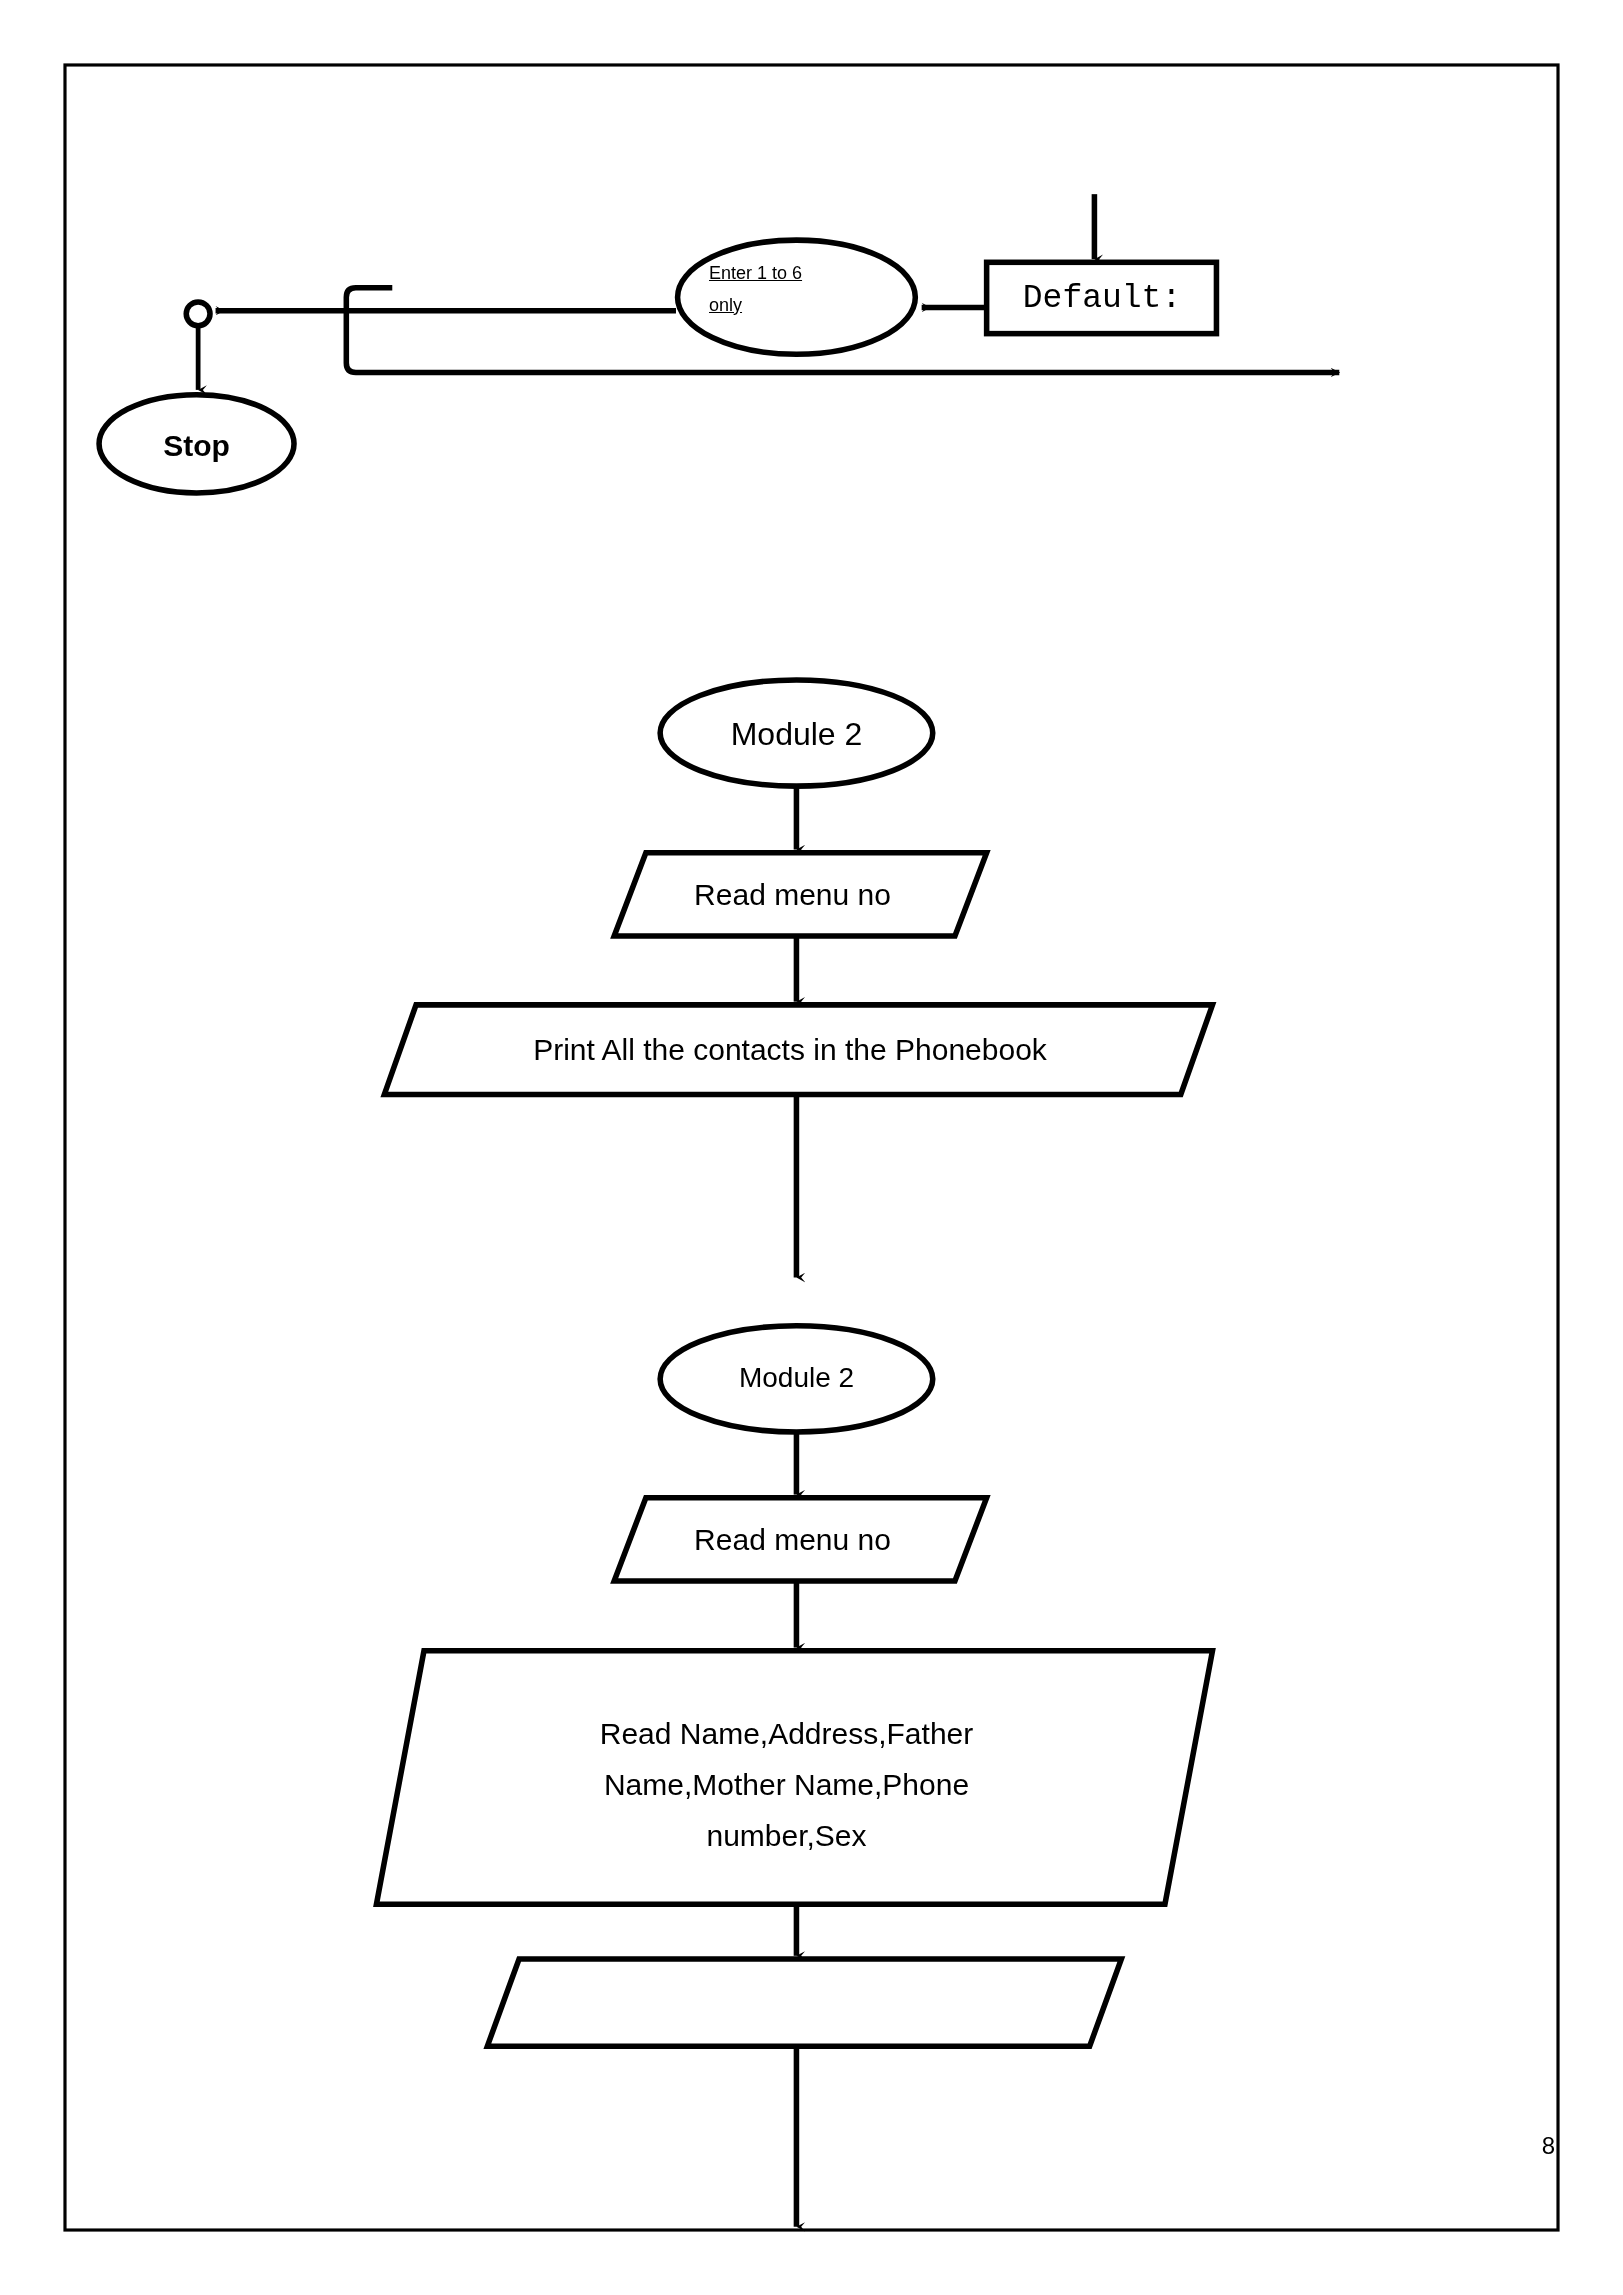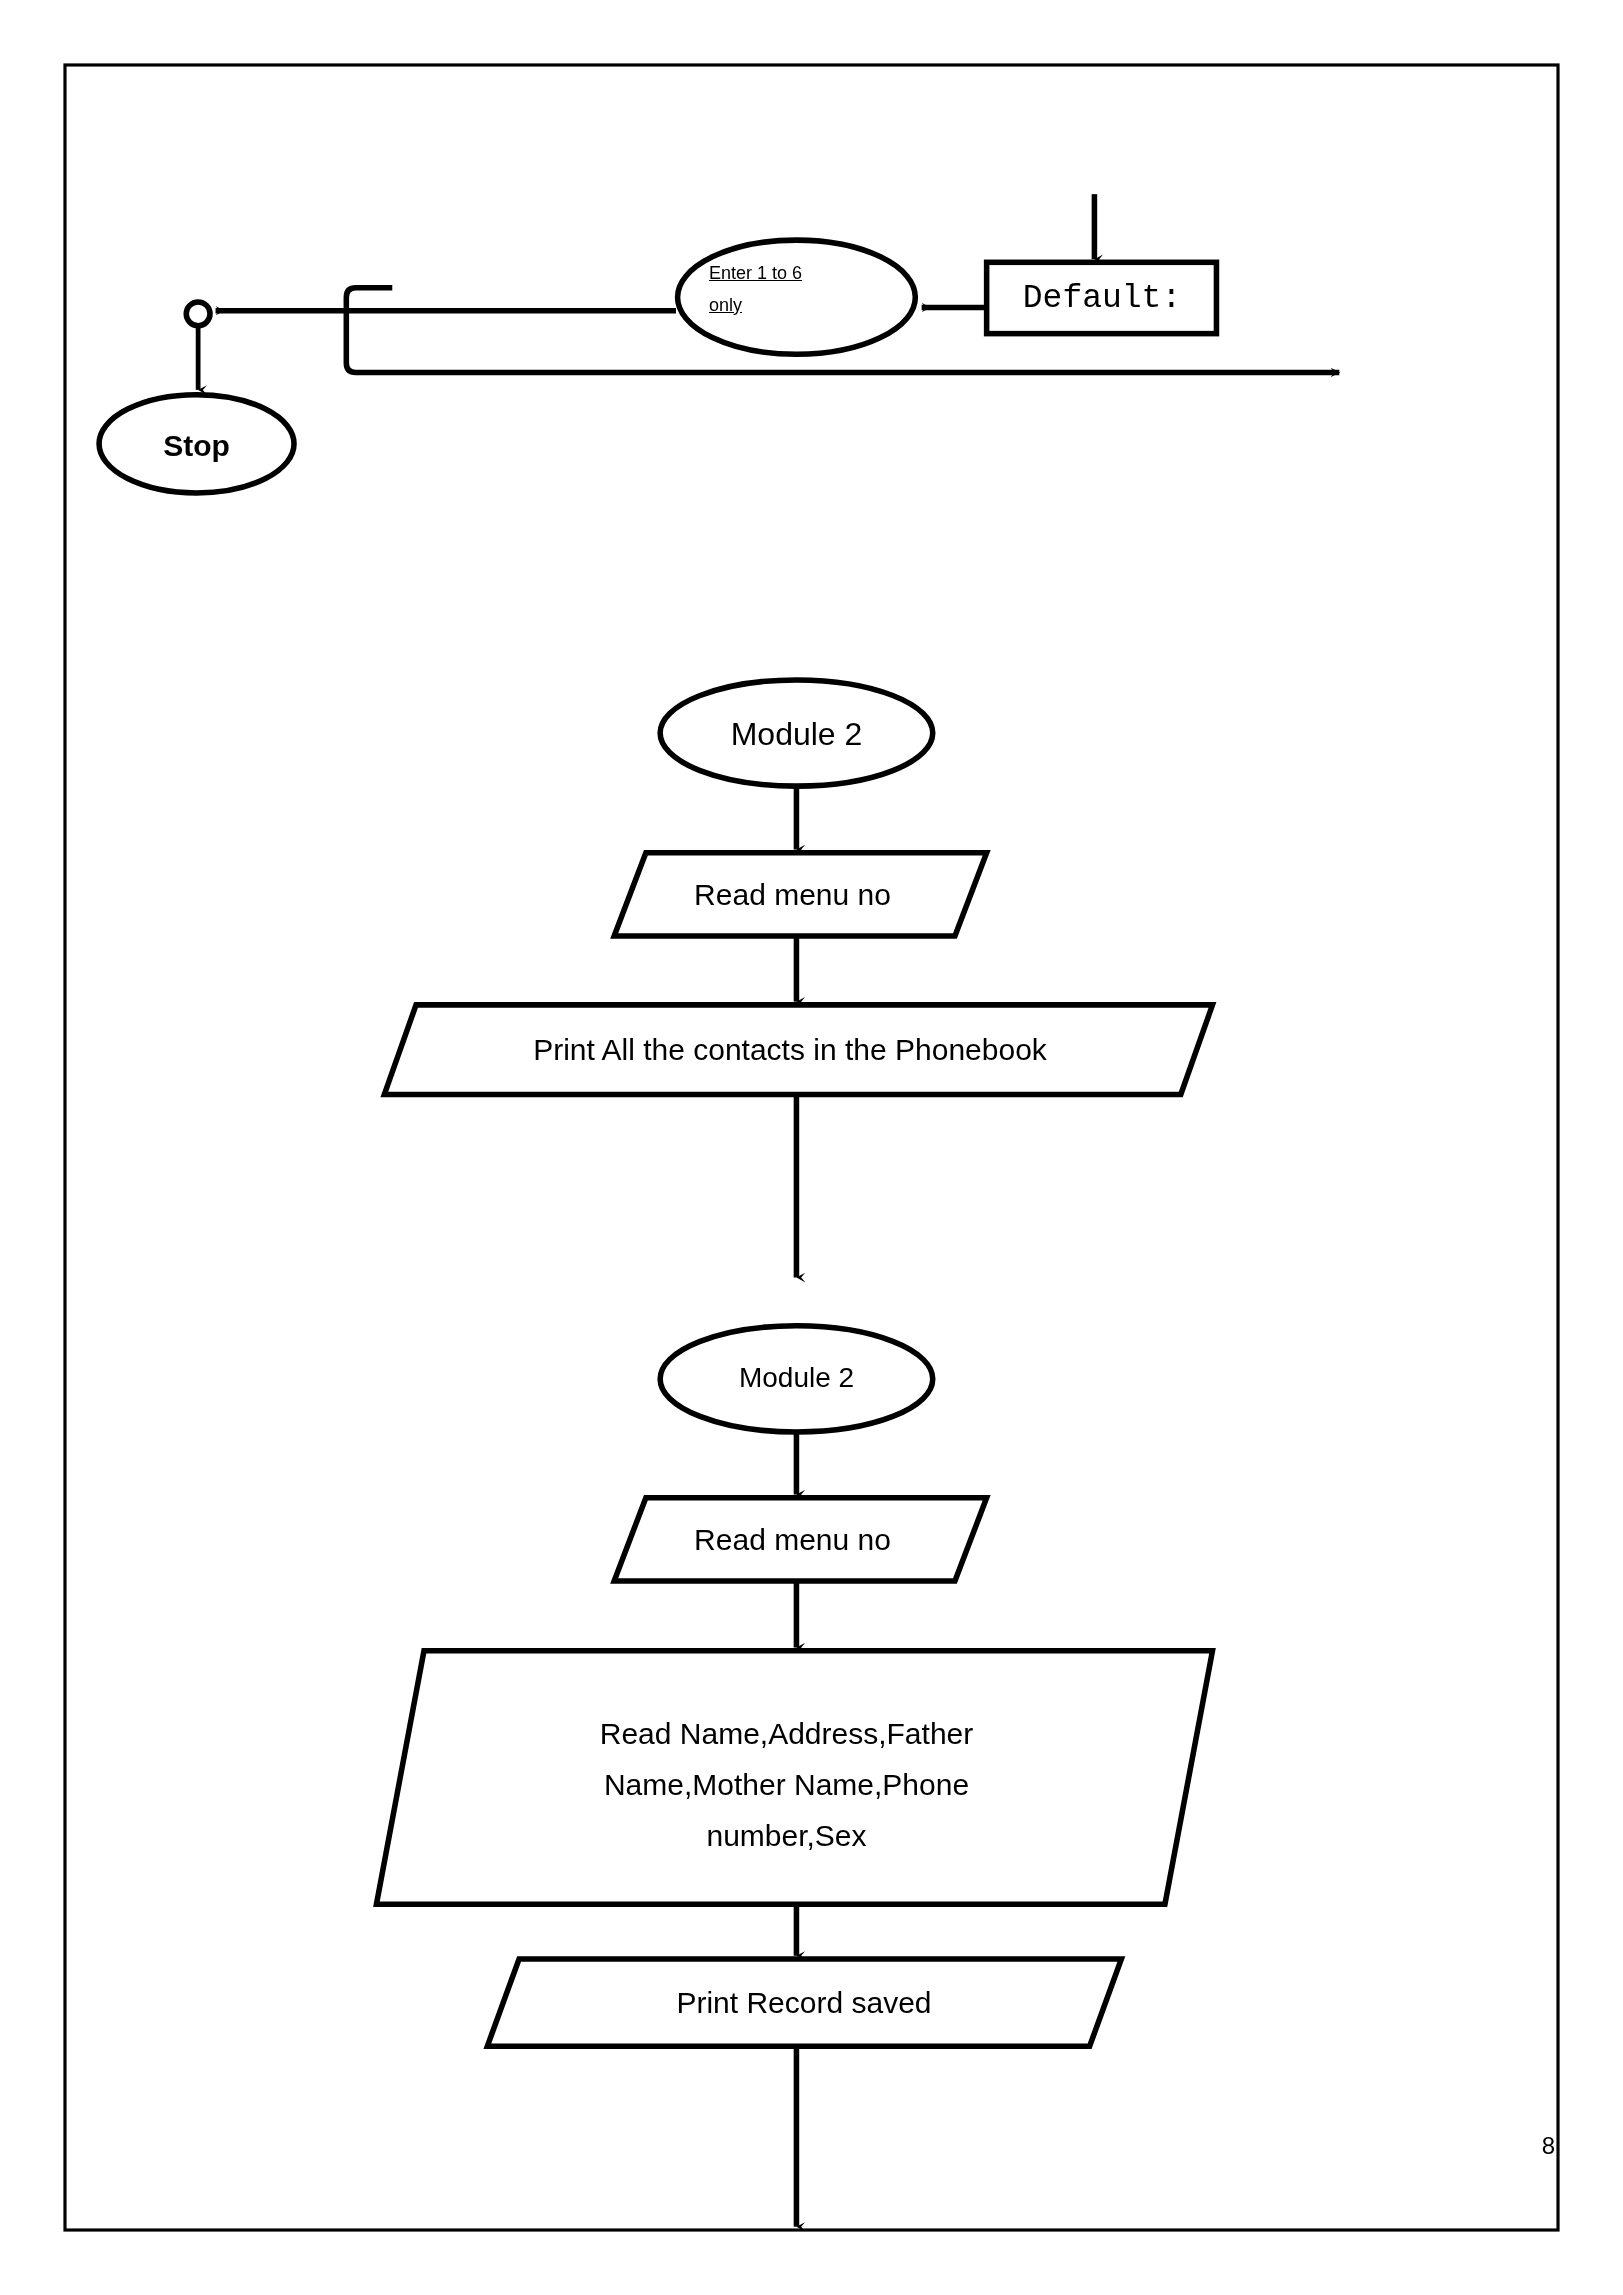--- a/index.html
+++ b/index.html
@@ -127,18 +127,17 @@
   <div class="shape-text" style="left:384px; top:1030px; width:812px; font-size:30px;">Print All the contacts in the Phonebook</div>
 
   <div class="shape-text" style="left:660px; top:1359px; width:273px; font-size:28px;">Module 2</div>
 
   <div class="shape-text" style="left:614px; top:1520px; width:357px; font-size:30px;">Read menu no</div>
 
   <div class="shape-text" style="left:388px; top:1708px; width:797px; font-size:30px; line-height:1.7;">Read Name,Address,Father
 Name,Mother Name,Phone
 number,Sex</div>
 
-  <div class="shape-text" style="left:495px; top:1983px; width:618px; font-size:30px;">Print Record saved</div>
 
   <div id="page-number">8</div>
 
 </div>
 
 
 </body></html>

